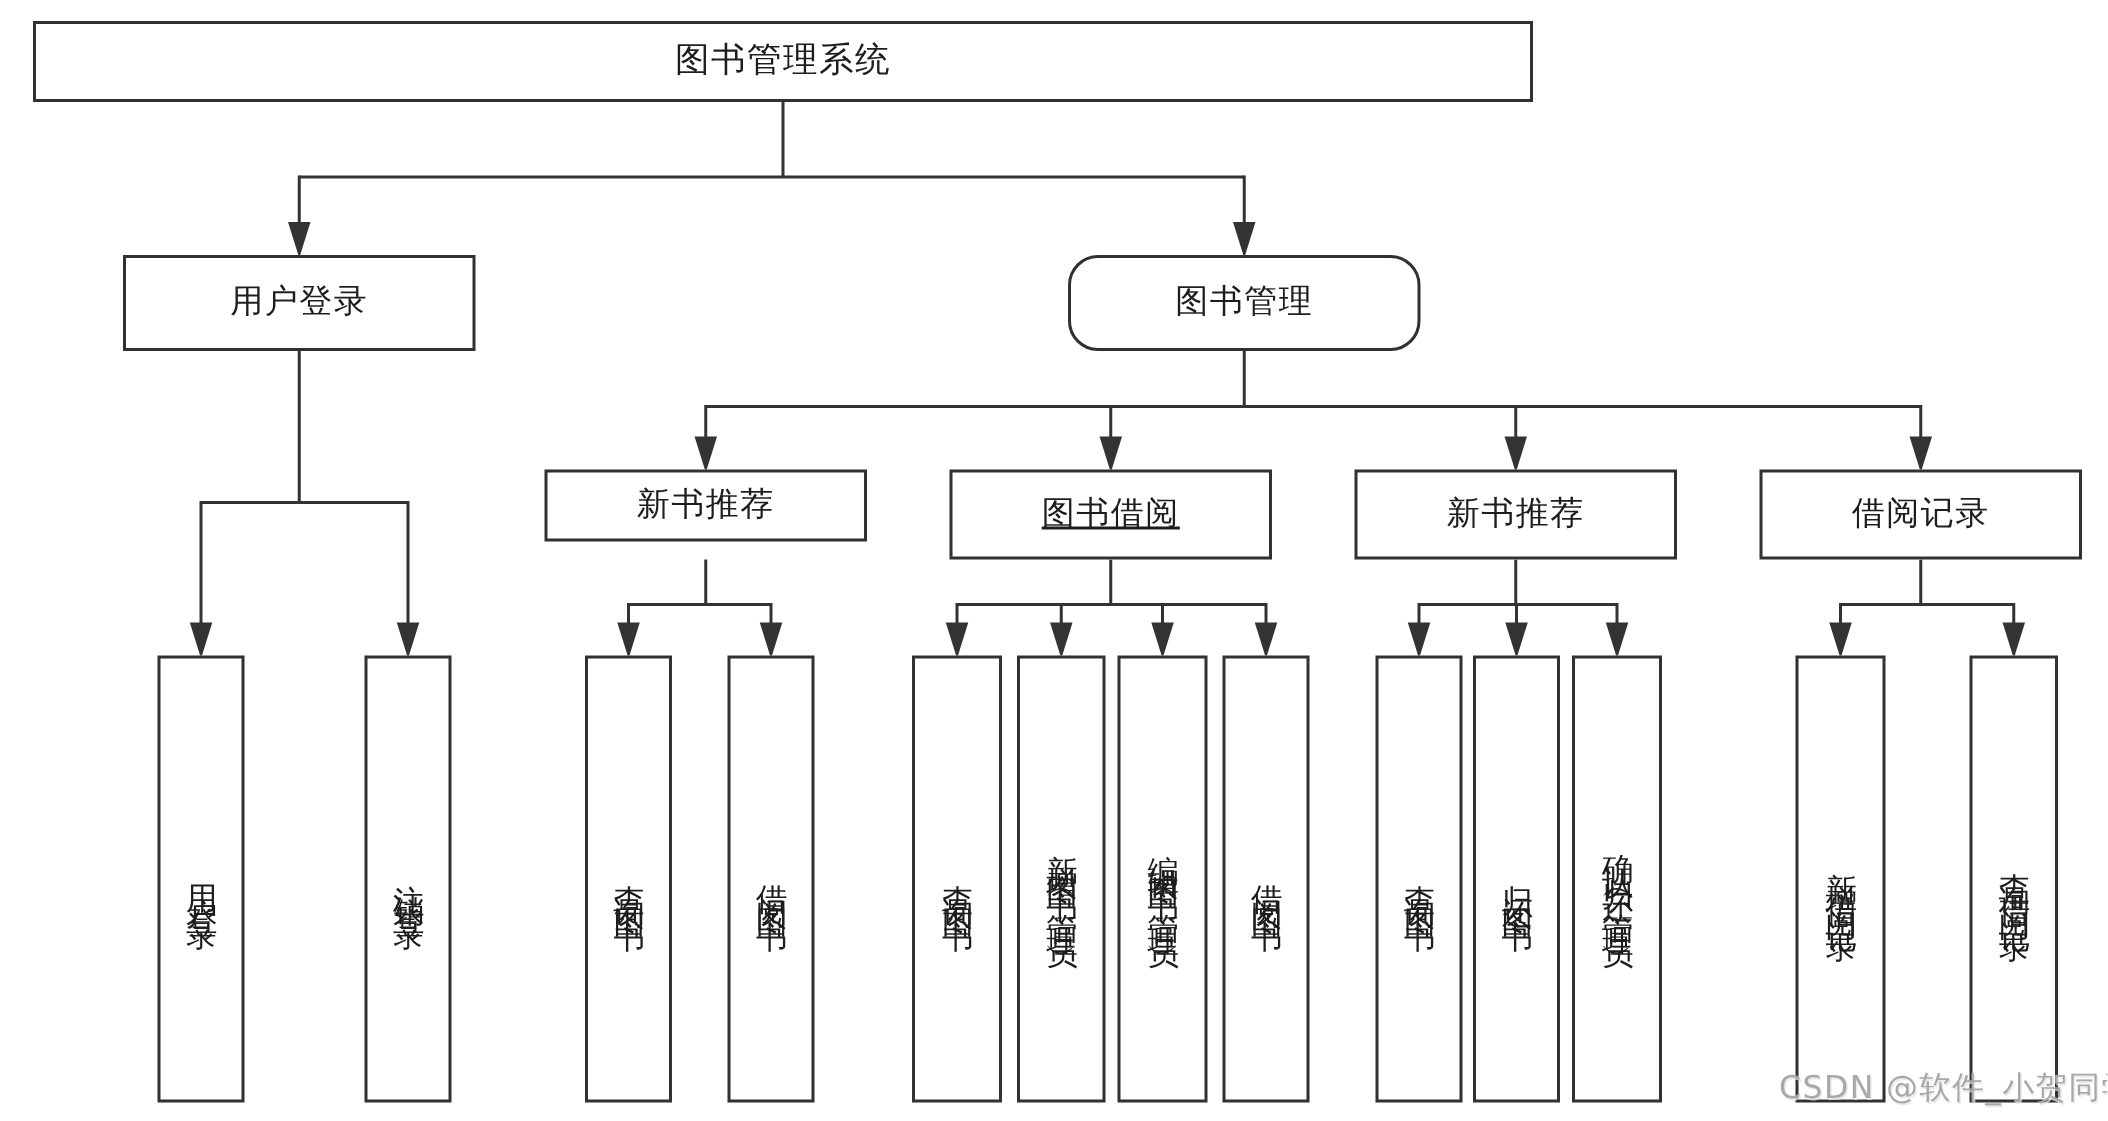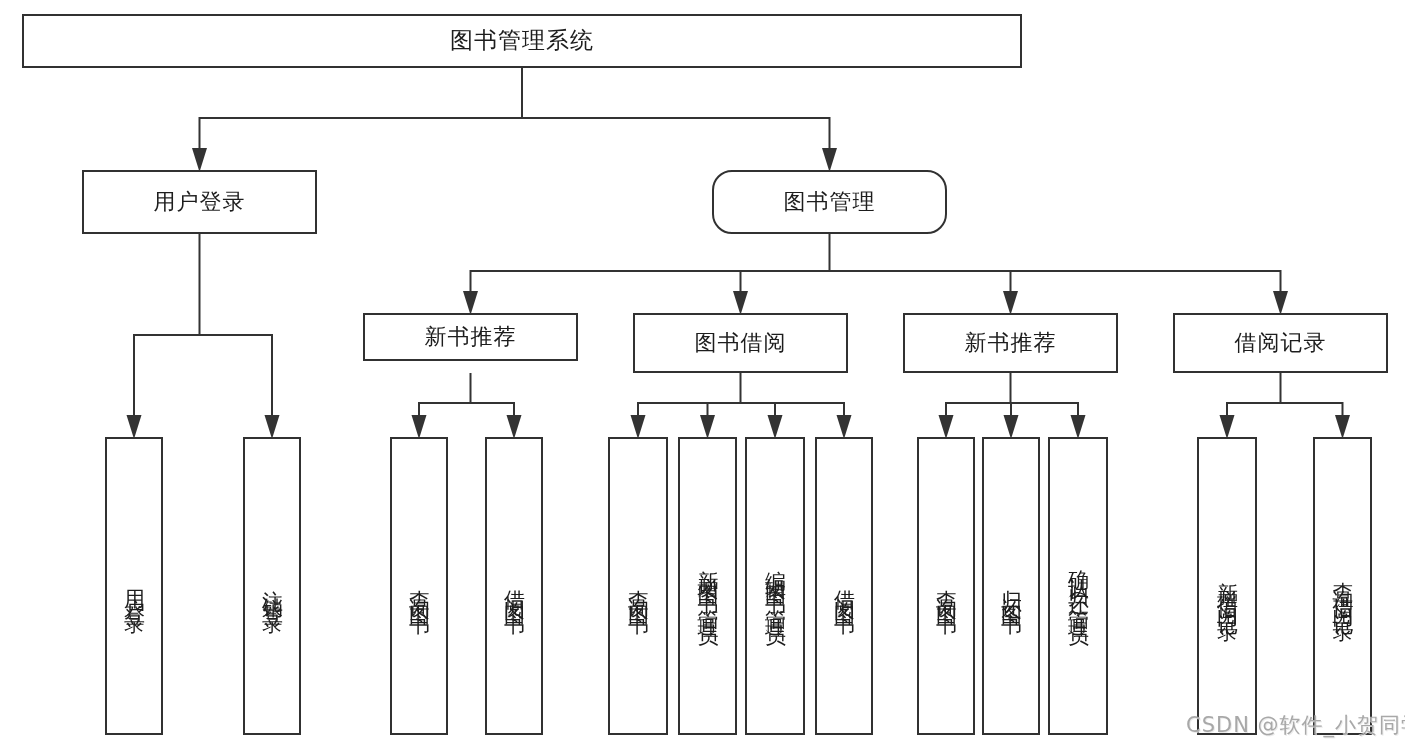--- a/index.html
+++ b/index.html
@@ -113,21 +113,21 @@
       <line x1="1227" y1="402" x2="1227" y2="417" stroke="#333333" stroke-width="2"></line>
       <polygon points="1219.5,415 1234.5,415 1227,439" fill="#333333"></polygon>
       <line x1="1342.5" y1="402" x2="1342.5" y2="417" stroke="#333333" stroke-width="2"></line>
       <polygon points="1335,415 1350,415 1342.5,439" fill="#333333"></polygon>
     </svg>
   <div id="nodes">
       <div class="node root" style="left: 22px; top: 14px; width: 1000px; height: 54px; border-color: rgb(49, 49, 49); color: rgb(29, 29, 29);">图书管理系统</div>
       <div class="node" style="left: 82px; top: 170px; width: 235px; height: 64px; border-color: rgb(49, 49, 49); color: rgb(29, 29, 29);">用户登录</div>
       <div class="node" style="left: 712px; top: 170px; width: 235px; height: 64px; border-color: rgb(49, 49, 49); color: rgb(29, 29, 29); border-radius: 20px;">图书管理</div>
       <div class="node" style="left: 363px; top: 313px; width: 215px; height: 48px; border-color: rgb(49, 49, 49); color: rgb(29, 29, 29);">新书推荐</div>
-      <div class="node" style="left: 633px; top: 313px; width: 215px; height: 60px; border-color: rgb(49, 49, 49); color: rgb(29, 29, 29);">图书借阅</div>
+      <div class="node" style="left: 633px; top: 313px; width: 215px; height: 60px; border-color: rgb(49, 49, 49); color: rgb(29, 29, 29); text-decoration: underline;">图书借阅</div>
       <div class="node" style="left: 903px; top: 313px; width: 215px; height: 60px; border-color: rgb(49, 49, 49); color: rgb(29, 29, 29);">新书推荐</div>
       <div class="node" style="left: 1173px; top: 313px; width: 215px; height: 60px; border-color: rgb(49, 49, 49); color: rgb(29, 29, 29);">借阅记录</div>
       <div class="node vertical" style="left: 105px; top: 437px; width: 58px; height: 298px; border-color: rgb(49, 49, 49); color: rgb(29, 29, 29);">用户登录</div>
       <div class="node vertical" style="left: 243px; top: 437px; width: 58px; height: 298px; border-color: rgb(49, 49, 49); color: rgb(29, 29, 29);">注销登录</div>
       <div class="node vertical" style="left: 390px; top: 437px; width: 58px; height: 298px; border-color: rgb(49, 49, 49); color: rgb(29, 29, 29);">查询图书</div>
       <div class="node vertical" style="left: 485px; top: 437px; width: 58px; height: 298px; border-color: rgb(49, 49, 49); color: rgb(29, 29, 29);">借阅图书</div>
       <div class="node vertical" style="left: 608px; top: 437px; width: 60px; height: 298px; border-color: rgb(49, 49, 49); color: rgb(29, 29, 29);">查询图书</div>
       <div class="node vertical" style="left: 678px; top: 437px; width: 59px; height: 298px; border-color: rgb(49, 49, 49); color: rgb(29, 29, 29);">新增图书（管理员）</div>
       <div class="node vertical" style="left: 745px; top: 437px; width: 60px; height: 298px; border-color: rgb(49, 49, 49); color: rgb(29, 29, 29);">编辑图书（管理员）</div>
       <div class="node vertical" style="left: 815px; top: 437px; width: 58px; height: 298px; border-color: rgb(49, 49, 49); color: rgb(29, 29, 29);">借阅图书</div>

